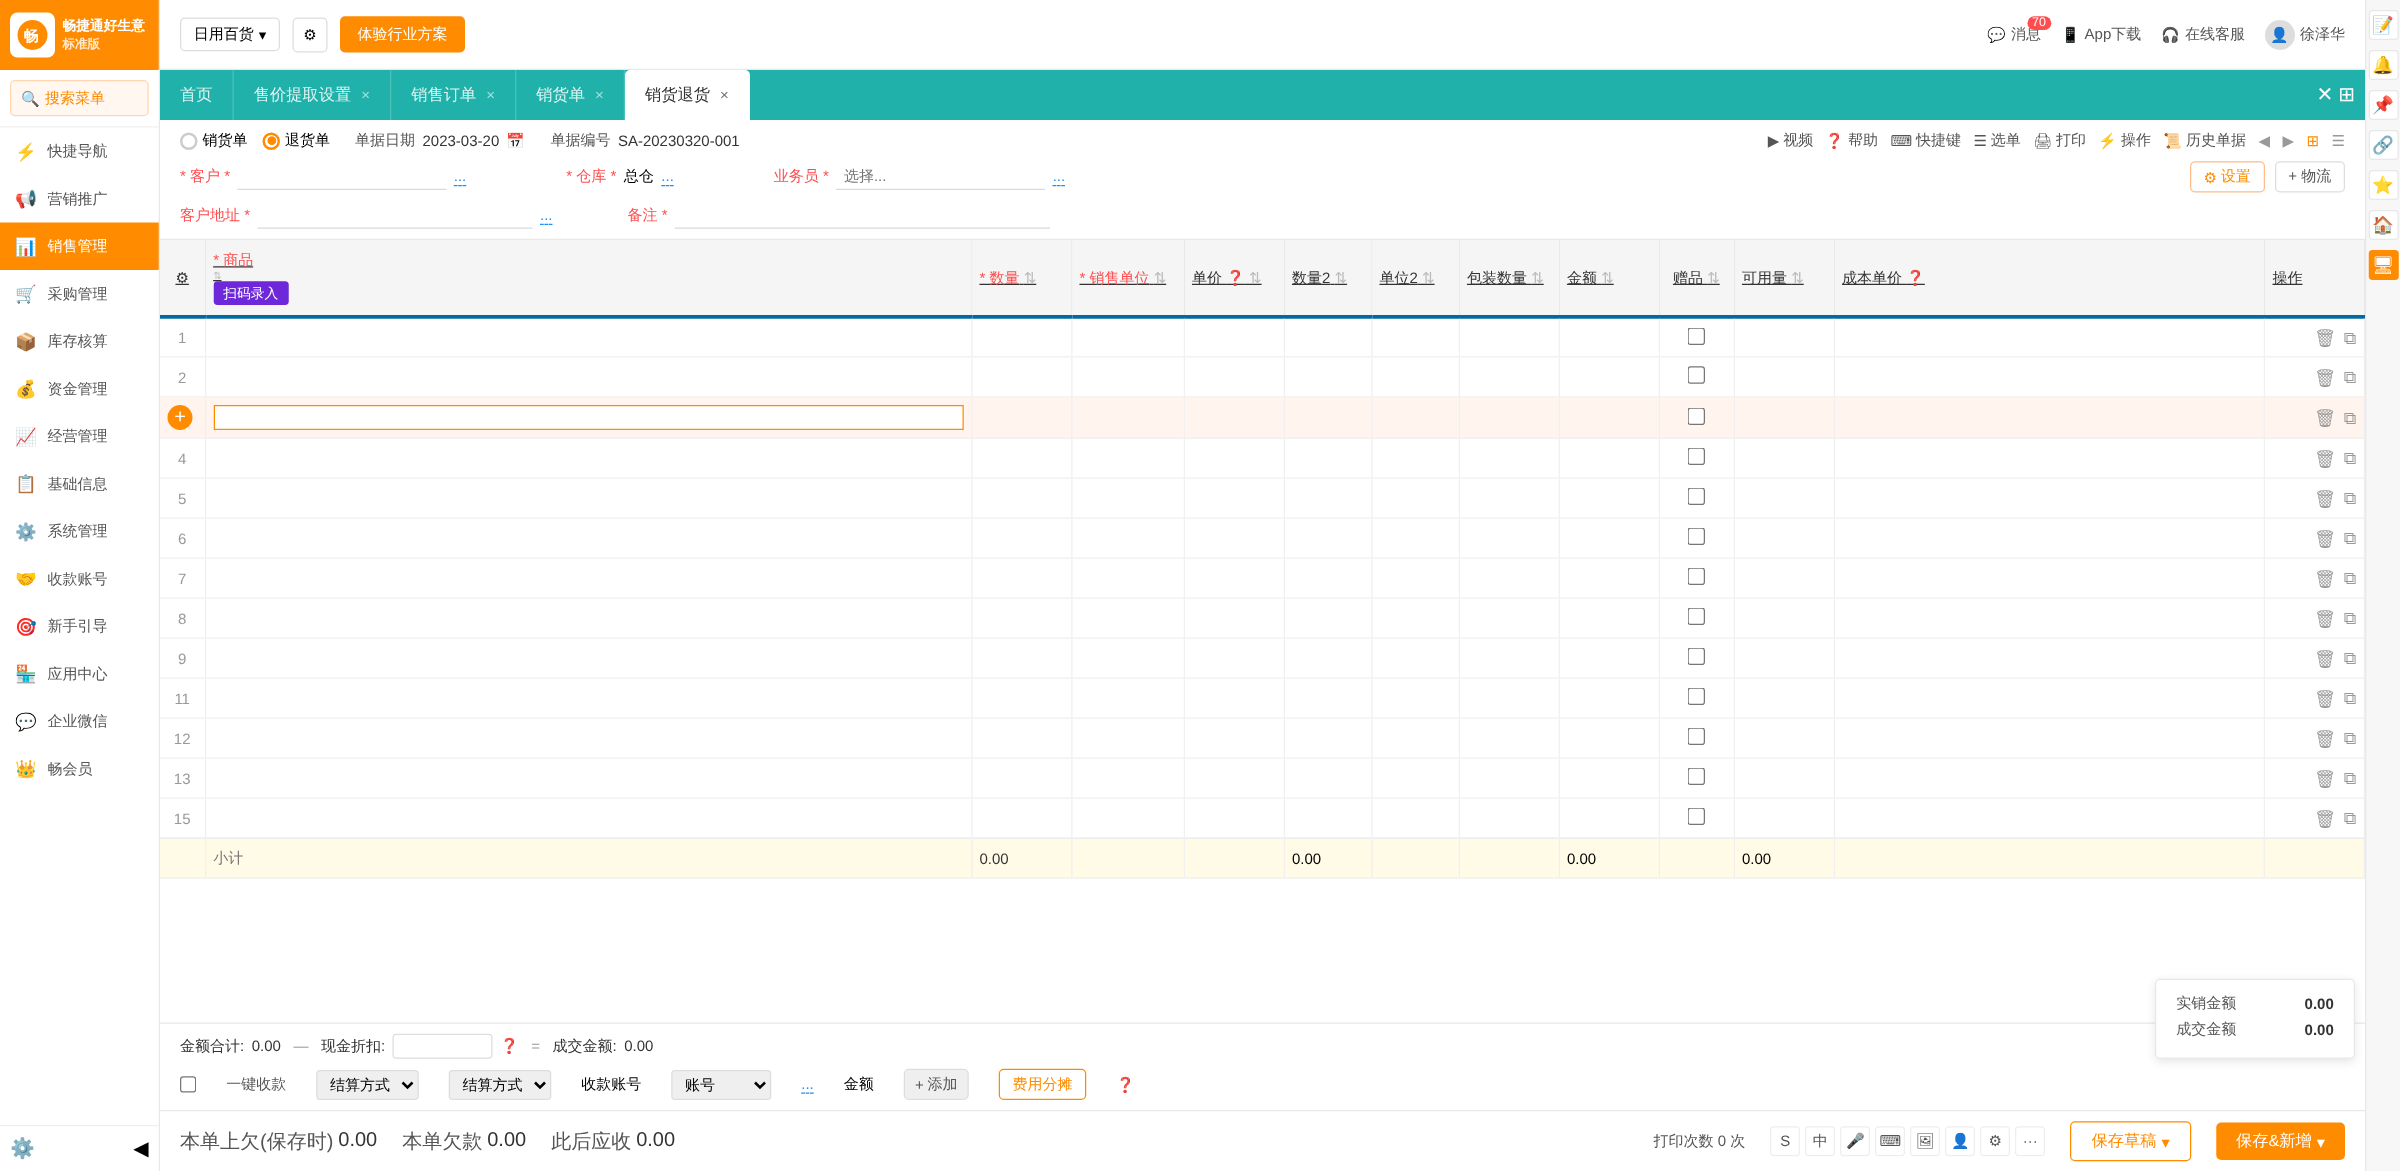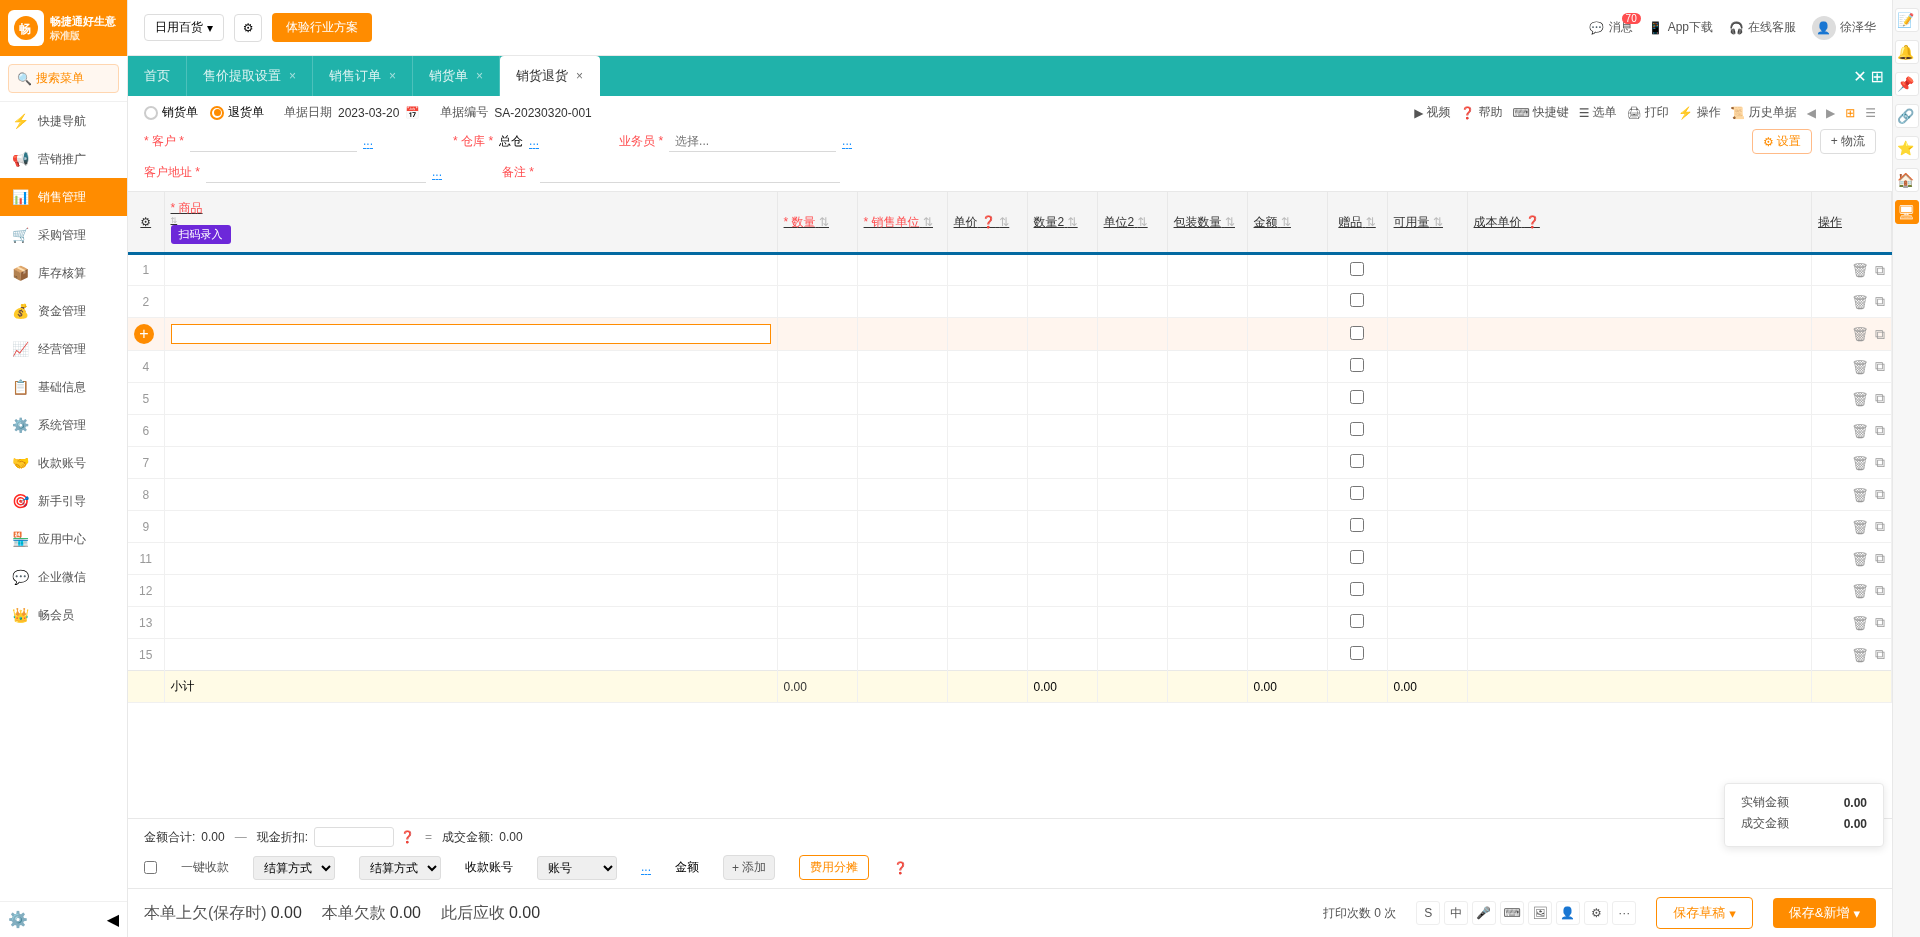--- a/index.html
+++ b/index.html
@@ -686,21 +686,21 @@
               <td>
                 <div class="action-cell">
                   <span class="action-icon">🗑</span>
                   <span class="action-icon">⧉</span>
                 </div>
               </td>
             </tr>
 
           <tr class="summary-row">
             <td></td>
-            <td style="color:#000000;">小计</td>
+            <td style="color:#737373;">小计</td>
             <td style="color:#333;">0.00</td>
             <td></td>
             <td></td>
             <td>0.00</td>
             <td></td>
             <td></td>
             <td>0.00</td>
             <td></td>
             <td>0.00</td>
             <td></td>

